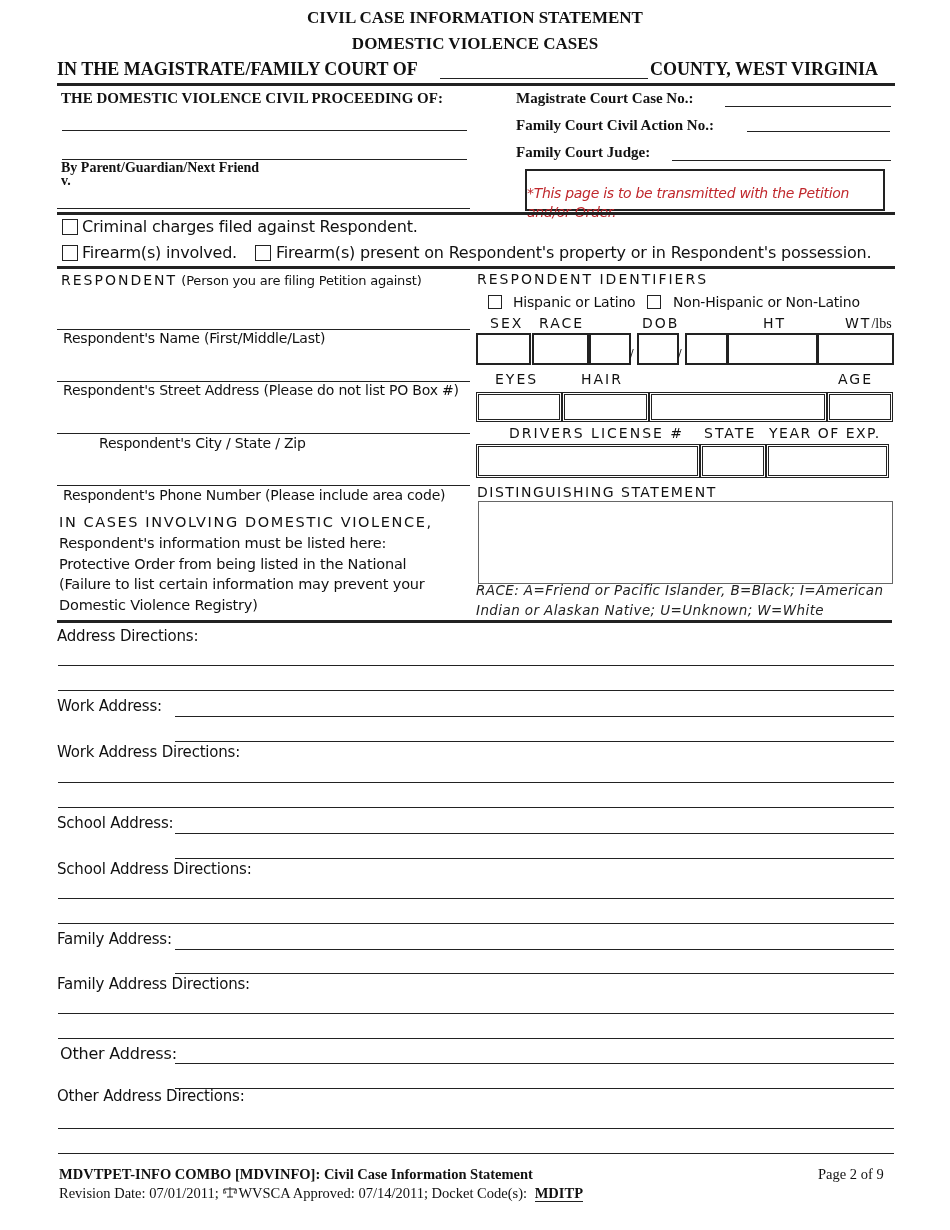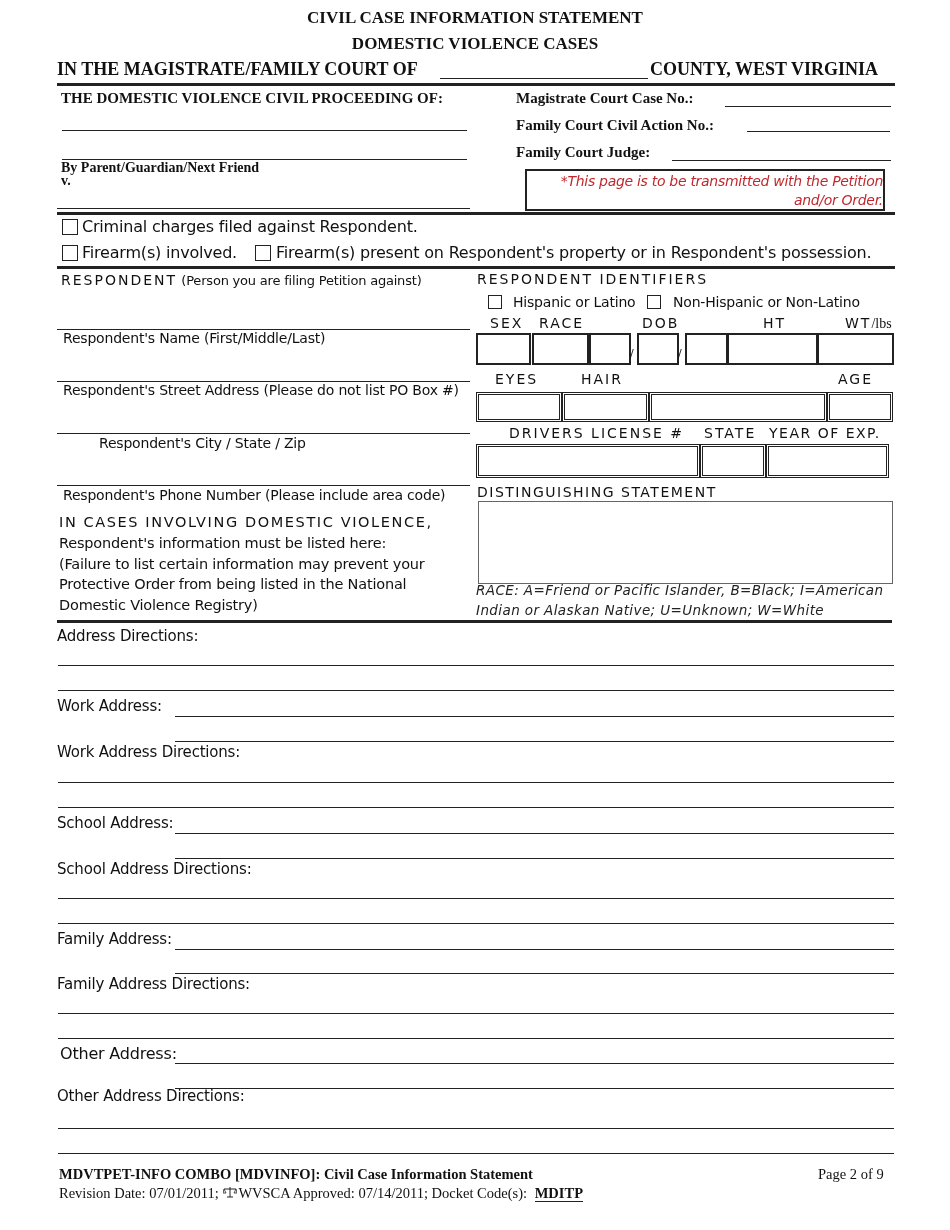--- a/index.html
+++ b/index.html
@@ -35,21 +35,21 @@
 <div class="hline" style="left:57px;width:413px;top:208px;"></div>
 
 <div class="abs serif b" style="left:516px;top:90px;font-size:15px;">Magistrate Court Case No.:</div>
 <div class="hline" style="left:725px;width:166px;top:106px;"></div>
 <div class="abs serif b" style="left:516px;top:117px;font-size:15px;">Family Court Civil Action No.:</div>
 <div class="hline" style="left:747px;width:143px;top:131px;"></div>
 <div class="abs serif b" style="left:516px;top:144px;font-size:15px;">Family Court Judge:</div>
 <div class="hline" style="left:672px;width:219px;top:160px;"></div>
 
 <div class="abs" style="left:525px;top:169px;width:360px;height:42px;box-sizing:border-box;border:2px solid #222;">
-  <div class="sans" style="text-align:right;font-style:italic;font-size:14px;line-height:19px;color:#c0282d;margin-top:1px;letter-spacing:-0.3px;">
+  <div class="sans" style="text-align:left;font-style:italic;font-size:14px;line-height:19px;color:#c0282d;margin-top:13px;letter-spacing:-0.3px;">
     <div>*This page is to be transmitted with the Petition</div>
     <div>and/or Order.</div>
   </div>
 </div>
 <div class="thick" style="left:57px;width:838px;top:212px;"></div>
 
 <div class="cb" style="left:62px;top:219px;width:16px;height:16px;"></div>
 <div class="lbl" style="left:82px;top:217px;font-size:16px;">Criminal charges filed against Respondent.</div>
 <div class="cb" style="left:62px;top:245px;width:16px;height:16px;"></div>
 <div class="lbl" style="left:82px;top:243px;font-size:16px;">Firearm(s) involved.</div>
@@ -66,22 +66,22 @@
 <div class="hline" style="left:57px;width:413px;top:381px;"></div>
 <div class="lbl" style="left:63px;top:382px;">Respondent's Street Address (Please do not list PO Box #)</div>
 <div class="hline" style="left:57px;width:413px;top:433px;"></div>
 <div class="lbl" style="left:63px;top:435px;margin-left:36px;">Respondent's City / State / Zip</div>
 <div class="hline" style="left:57px;width:413px;top:485px;"></div>
 <div class="lbl" style="left:63px;top:487px;">Respondent's Phone Number (Please include area code)</div>
 
 <div class="abs sans" style="left:59px;top:512px;font-size:14.5px;line-height:20.8px;letter-spacing:-0.2px;">
   <div class="caps" style="letter-spacing:1.6px;">IN CASES INVOLVING DOMESTIC VIOLENCE,</div>
   <div>Respondent's information must be listed here:</div>
+  <div>Protective Order from being listed in the National</div>
   <div>(Failure to list certain information may prevent your</div>
-  <div>Protective Order from being listed in the National</div>
   <div>Domestic Violence Registry)</div>
 </div>
 
 <div class="lbl caps" style="left:477px;top:271px;">RESPONDENT IDENTIFIERS</div>
 <div class="cb" style="left:488px;top:295px;"></div>
 <div class="lbl" style="left:513px;top:294px;">Hispanic or Latino</div>
 <div class="cb" style="left:647px;top:295px;"></div>
 <div class="lbl" style="left:673px;top:294px;">Non-Hispanic or Non-Latino</div>
 
 <div class="lbl caps" style="left:490px;top:315px;">SEX</div>

